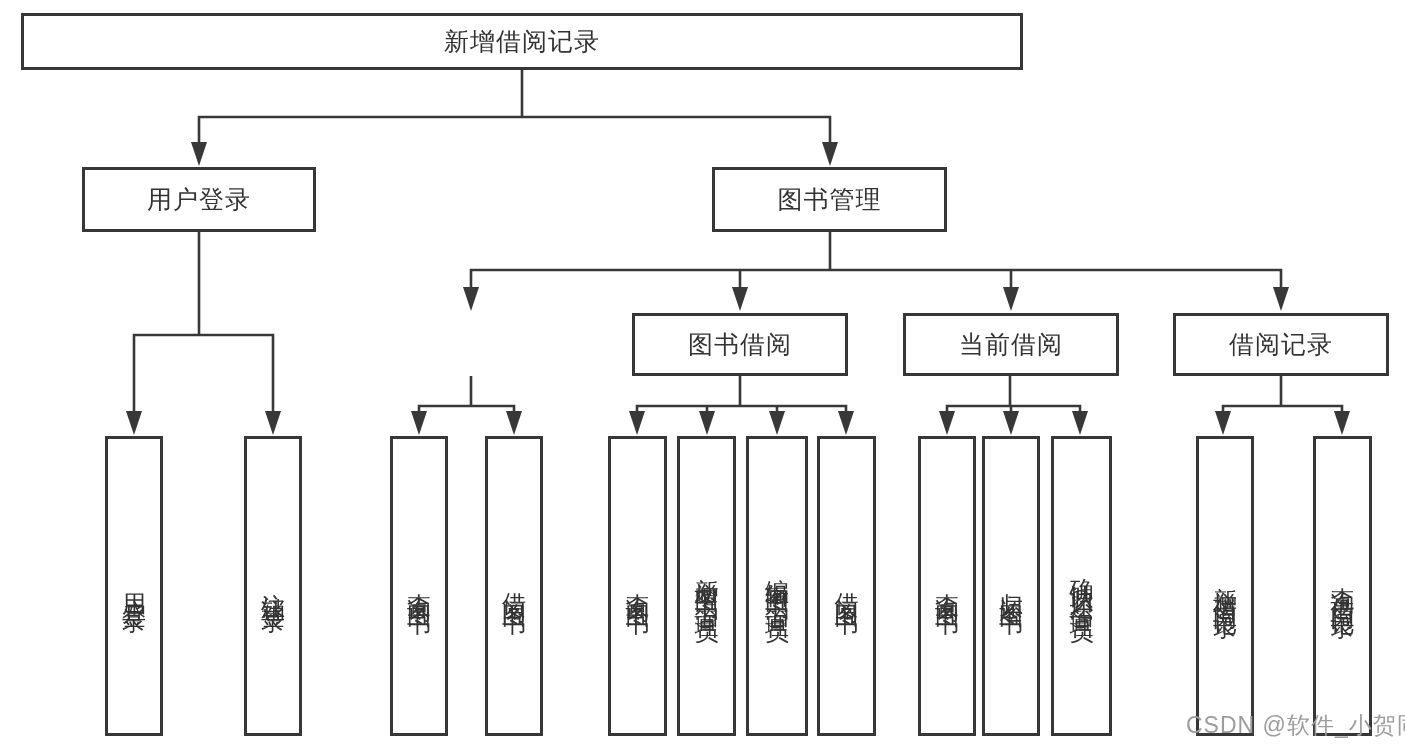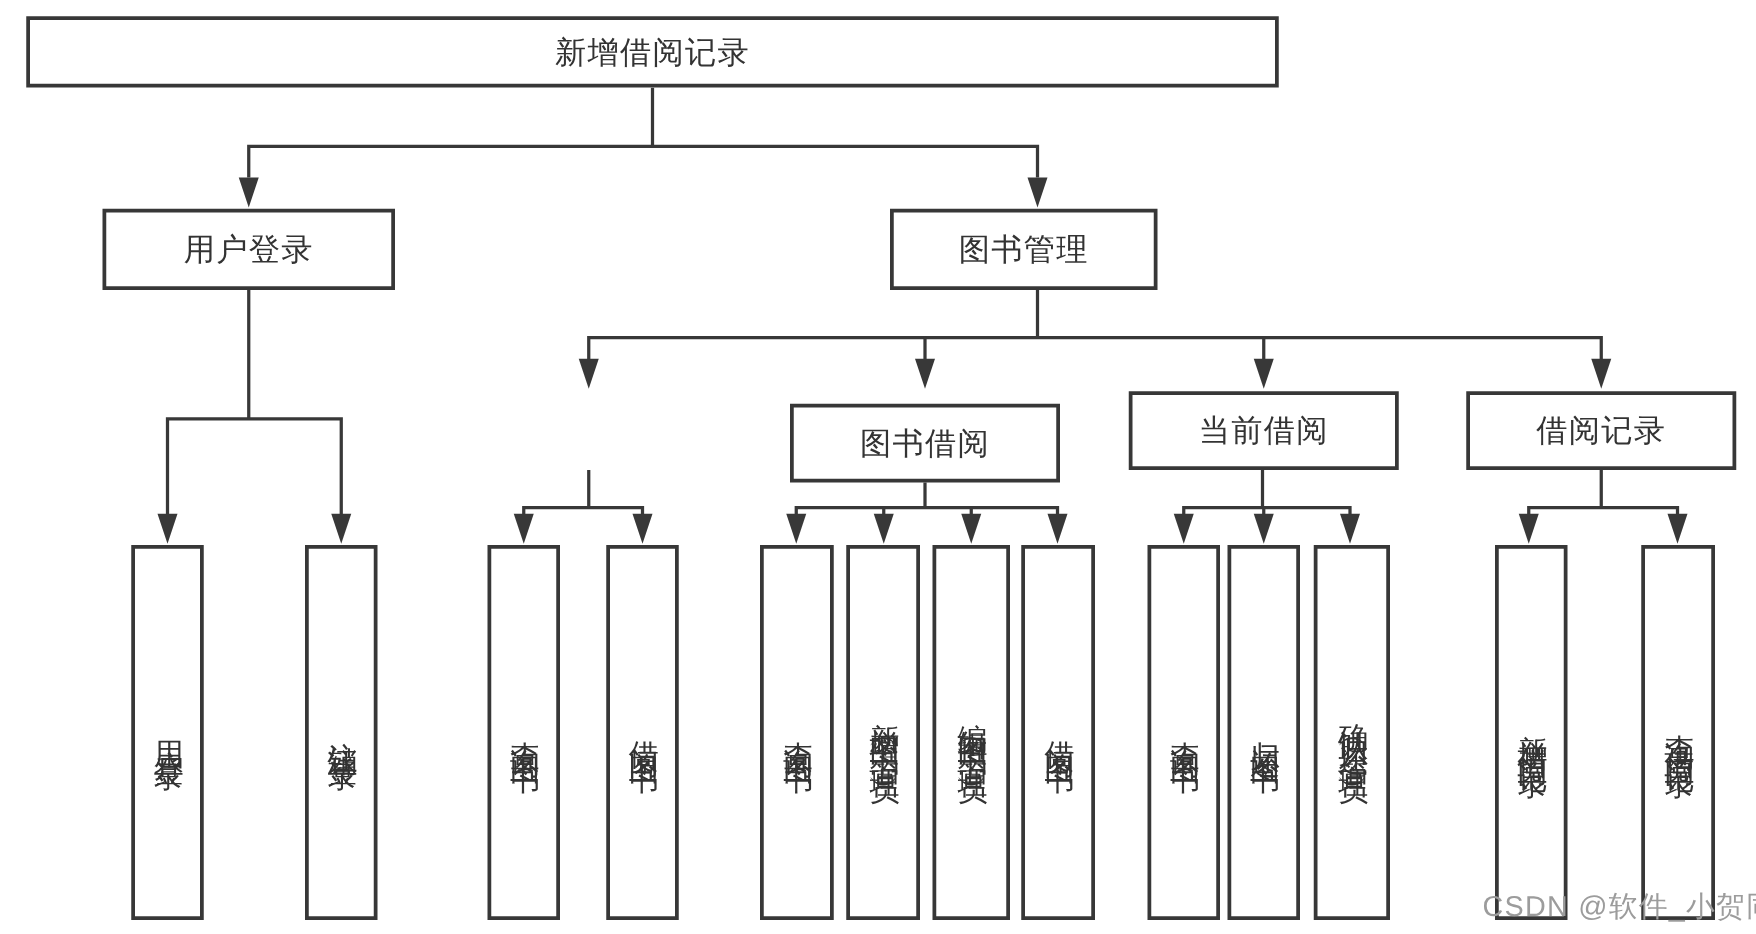--- a/index.html
+++ b/index.html
@@ -91,25 +91,25 @@
     </g>
   </svg>
 
   <div class="box" style="left:21px;top:13px;width:1002px;height:57px;">
     <span>新增借阅记录</span>
   </div>
 
   <div class="box" style="left:82px;top:167px;width:234px;height:65px;">
     <span>用户登录</span>
   </div>
-  <div class="box" style="left:712px;top:167px;width:214px;height:65px;">
+  <div class="box" style="left:712px;top:167px;width:235px;height:65px;">
     <span>图书管理</span>
   </div>
 
-  <div class="box" style="left:632px;top:323px;width:216px;height:63px;">
+  <div class="box" style="left:632px;top:313px;width:216px;height:63px;">
     <span>图书借阅</span>
   </div>
   <div class="box" style="left:1173px;top:313px;width:216px;height:63px;">
     <span>借阅记录</span>
   </div>
   <div class="box" style="left:903px;top:313px;width:216px;height:63px;">
     <span>当前借阅</span>
   </div>
 
   <div class="box vbox" style="left:105px;top:436px;width:58px;height:300px;">

